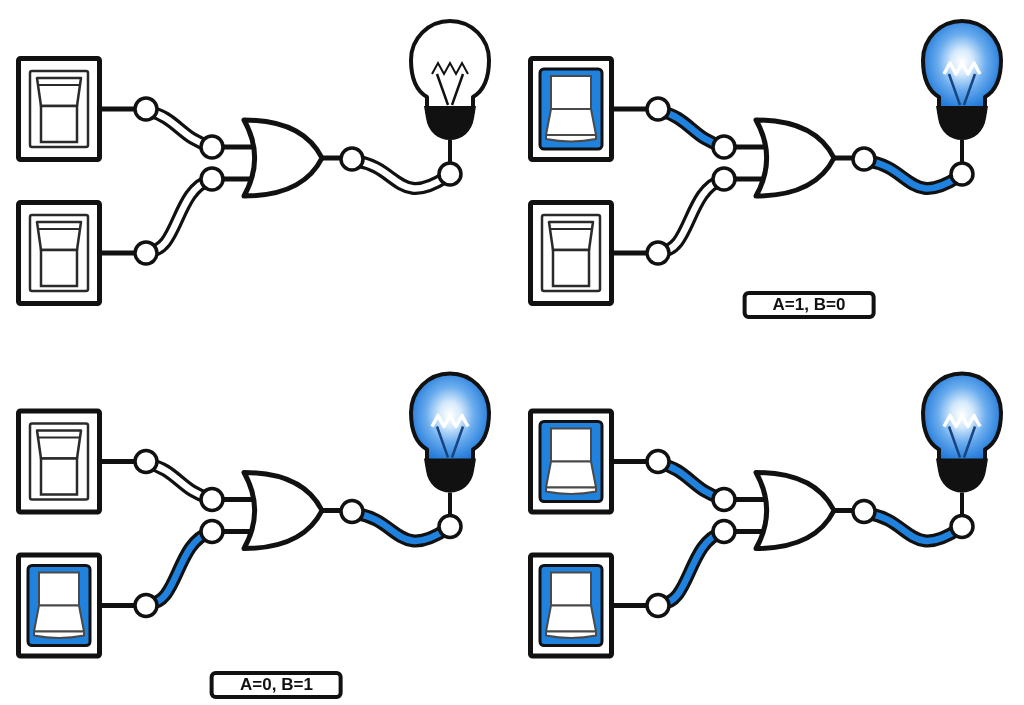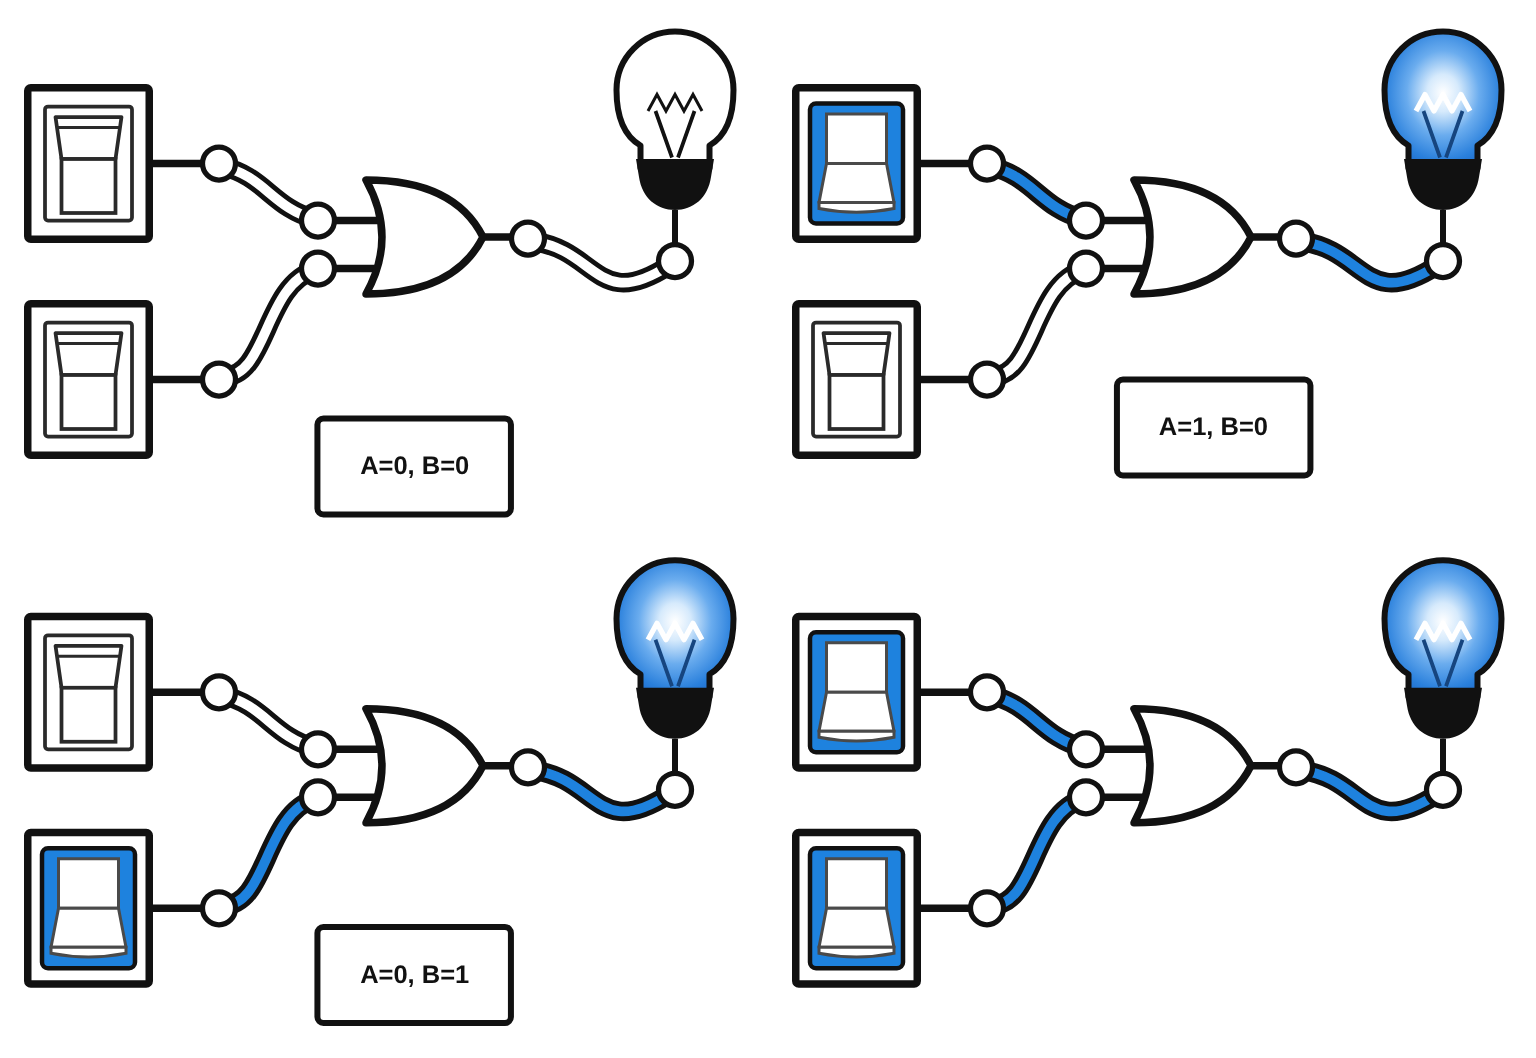--- a/index.html
+++ b/index.html
@@ -26,25 +26,25 @@
   .panel.out-on .bulb .u-on{display:inline;}
   .panel.out-on .bulb .u-off{display:none;}
   .panel.a-on .wa-core{stroke:var(--active,#1e82de);}
   .panel.b-on .wb-core{stroke:var(--active,#1e82de);}
   .panel.out-on .wo-core{stroke:var(--active,#1e82de);}
 
   
   .label-box{
     position:absolute;left:54%;bottom:7px;transform:translateX(-50%);
     background:#fff;border:4px solid #111;border-radius:6px;
-    padding:20px 26px;font-weight:bold;font-size:17px;color:#111;white-space:nowrap;
+    padding:0 26px;font-weight:bold;font-size:17px;color:#111;white-space:nowrap;
   }
   .panel:nth-child(1) .label-box{left:54%;bottom:7px;}
   .panel:nth-child(2) .label-box{left:58%;bottom:33px;}
-  .panel:nth-child(3) .label-box{left:54%;bottom:21px;}
+  .panel:nth-child(3) .label-box{left:54%;bottom:6px;}
   .panel:nth-child(4) .label-box{left:57%;bottom:22px;}
 </style>
 </head>
 <body>
 
 <svg class="defs-holder" aria-hidden="true">
   <defs>
     <radialGradient id="bulbGrad" cx="0.5" cy="0.45" r="0.62">
       <stop offset="0" stop-color="#ffffff"></stop>
       <stop offset="0.22" stop-color="#d6eafc"></stop>
@@ -133,23 +133,20 @@
         <use href="#switch-off" class="u-off" x="16" y="200"></use>
           <use href="#switch-on" class="u-on" x="16" y="200"></use>
       </g>
       <use href="#node" x="146" y="109"></use>
       <use href="#node" x="212" y="147"></use>
       <use href="#node" x="146" y="253"></use>
       <use href="#node" x="212" y="179"></use>
       <use href="#node" x="352" y="159"></use>
       <use href="#node" x="450" y="174"></use>
     </svg>
-    <div class="label-box">
-      <span>A=0, B=0</span>
-    </div>
   </div>
 
   <div class="panel a-on out-on">
     <svg class="circuit" viewBox="0 0 512 352">
       <g>
         <path class="lead" d="M102,109 H150"></path>
         <use href="#pWA" class="w-outer"></use>
           <use href="#pWA" class="w-core wa-core"></use>
         <path class="lead" d="M212,147 H260"></path>
       </g>

